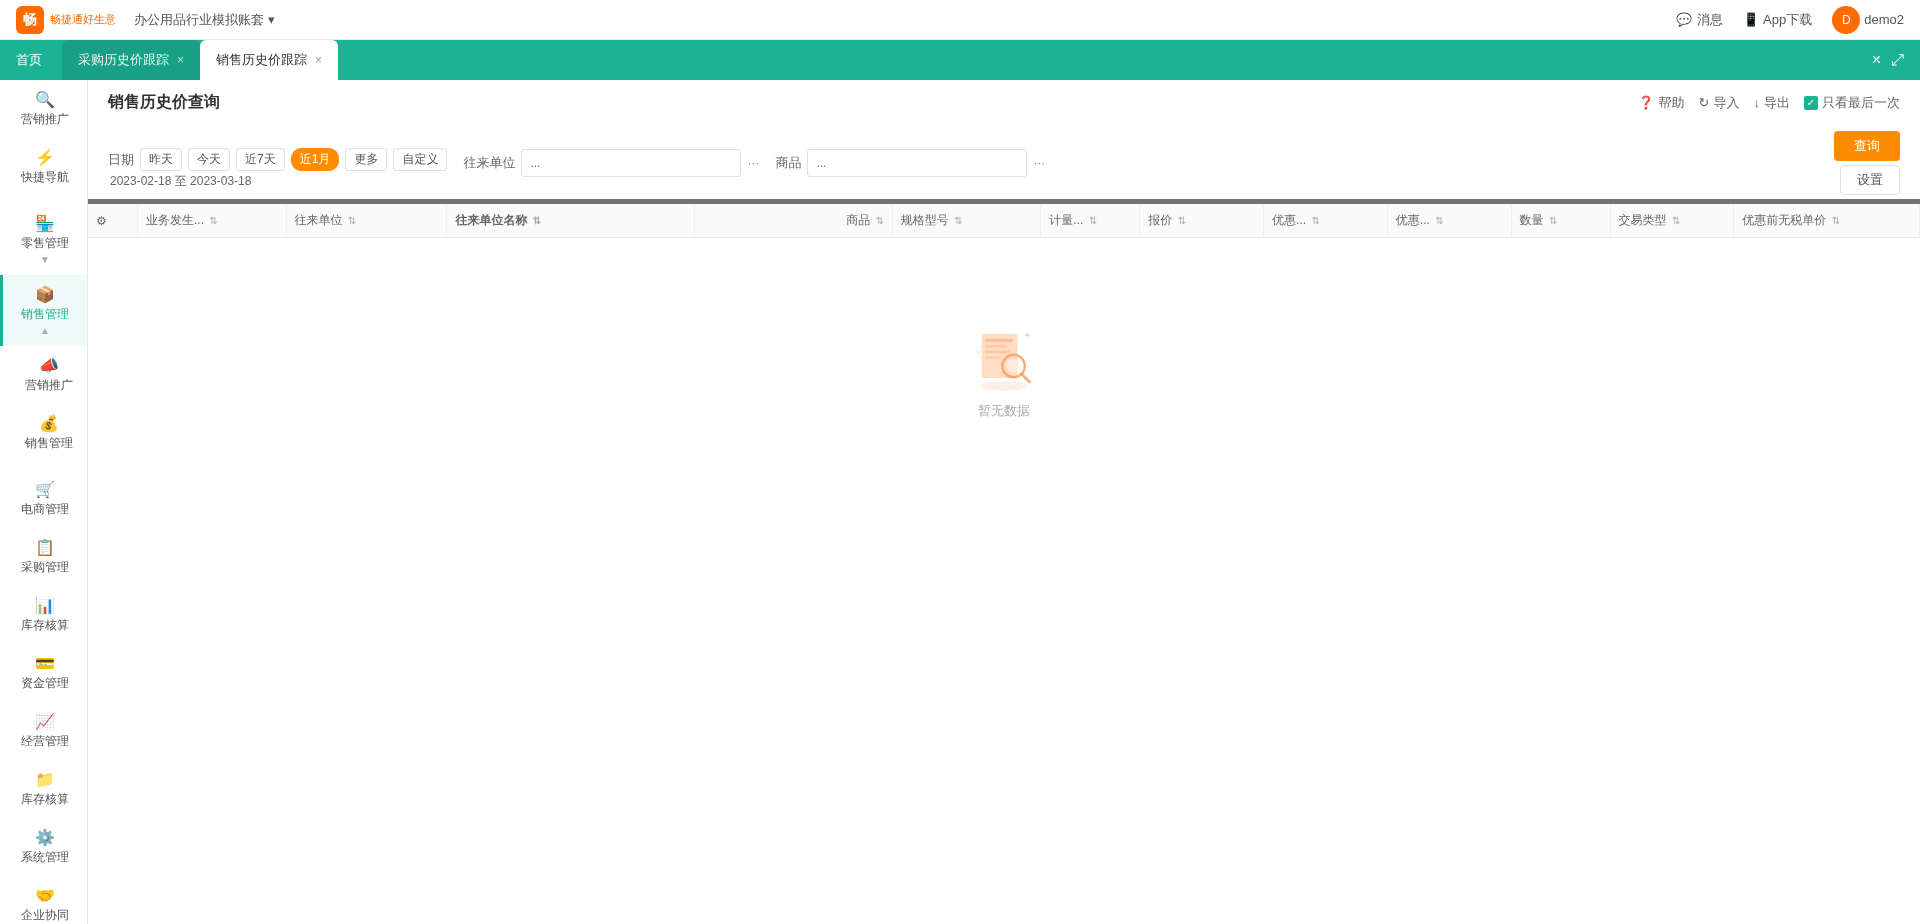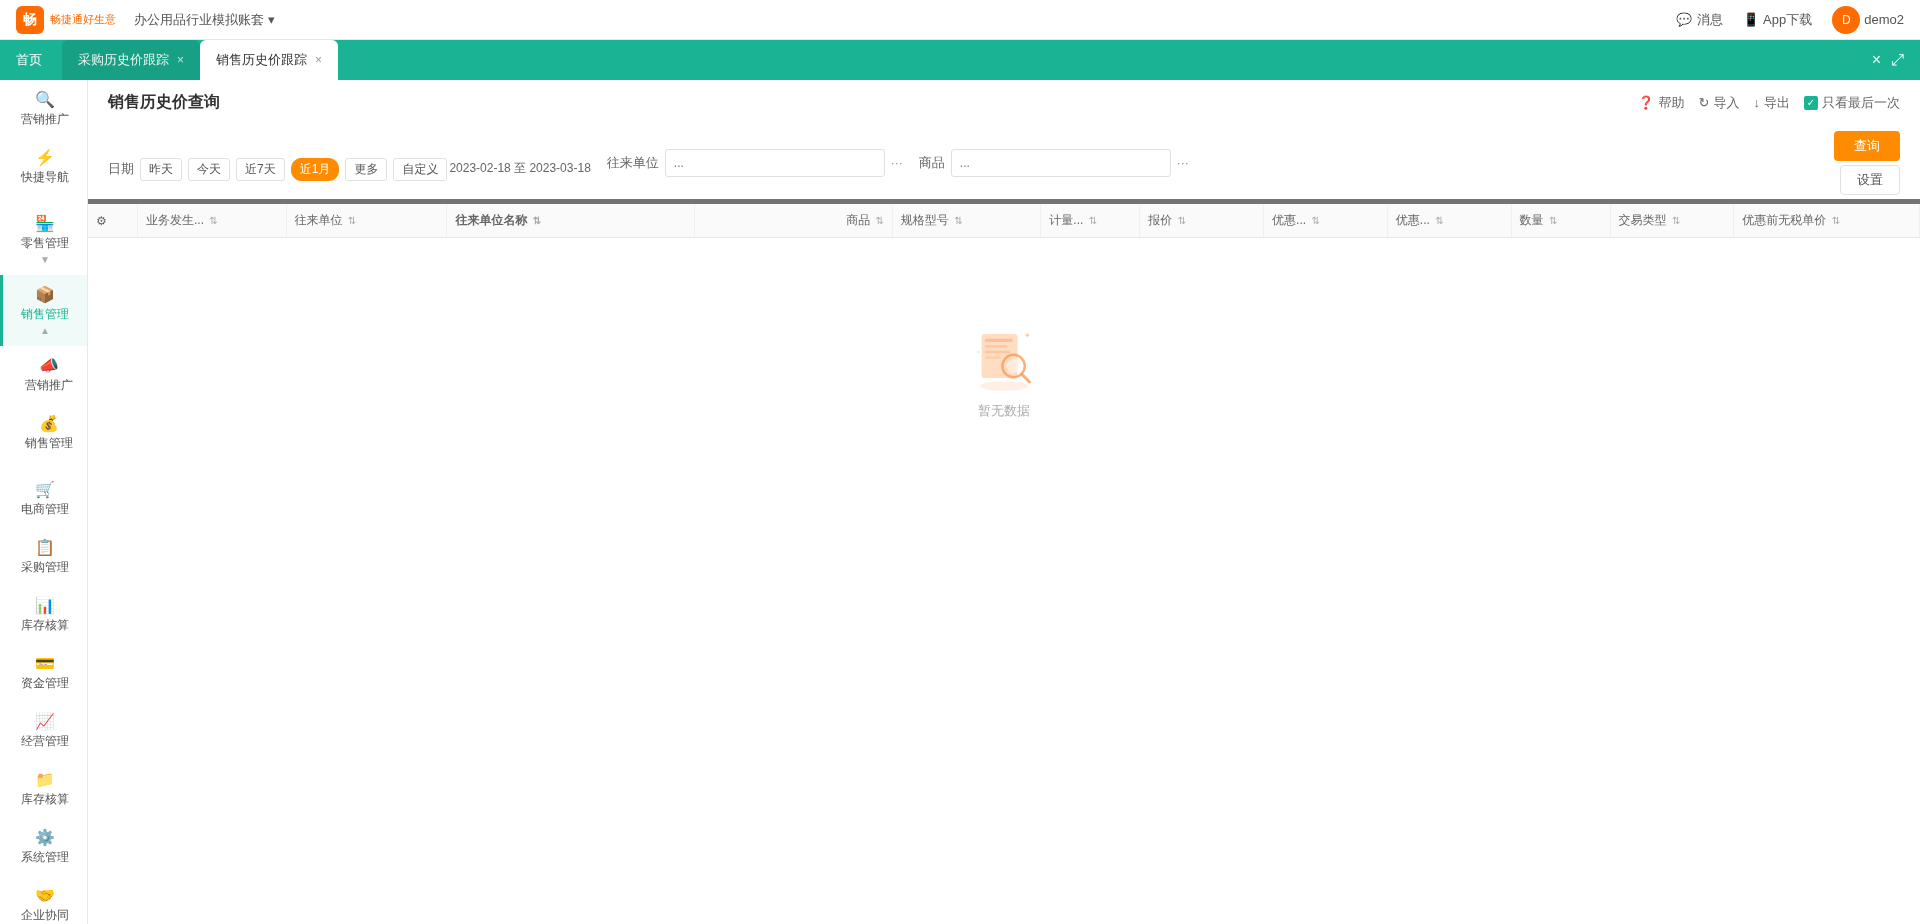--- a/index.html
+++ b/index.html
@@ -54,21 +54,21 @@
     .filter-bar { display: flex; align-items: center; gap: 16px; padding: 8px 0 4px; flex-wrap: wrap; }
     .filter-label { color: #666; font-size: 13px; }
     .filter-btn { padding: 2px 8px; border-radius: 3px; border: 1px solid #e0e0e0; background: white; color: #555; font-size: 12px; cursor: pointer; }
     .filter-btn.active { background: #ff8c00; color: white; border-color: #ff8c00; border-radius: 10px; }
     .filter-date { color: #666; font-size: 12px; margin-top: 2px; margin-left: 2px; }
     .filter-input-group { display: flex; align-items: center; gap: 6px; }
     .filter-input { border: 1px solid #e0e0e0; border-radius: 3px; padding: 4px 8px; font-size: 12px; color: #333; width: 220px; height: 28px; }
     .filter-more { color: #888; font-size: 12px; }
     .query-btn { background: #ff8c00; color: white; border: none; border-radius: 4px; padding: 6px 20px; font-size: 13px; cursor: pointer; }
     .settings-btn { background: white; color: #555; border: 1px solid #e0e0e0; border-radius: 4px; padding: 5px 16px; font-size: 13px; cursor: pointer; }
-    .filter-col { display: flex; flex-direction: row; margin-top: 12px; }
+    .filter-col { display: flex; flex-direction: column; margin-top: 12px; }
     .filter-right { margin-left: auto; display: flex; flex-direction: column; gap: 4px; align-items: flex-end; }
 
     
     .table-area { flex: 1; background: white; overflow: auto; }
     .data-table { width: 100%; border-collapse: collapse; table-layout: fixed; }
     .data-table th { background: #fafafa; border-bottom: 1px solid #e8e8e8; border-right: 1px solid #f0f0f0; padding: 8px 8px; font-size: 12px; color: #666; font-weight: normal; text-align: left; white-space: nowrap; overflow: hidden; text-overflow: ellipsis; position: sticky; top: 0; z-index: 2; }
     .th-settings { width: 40px; }
     .sort-icon { color: #aaa; font-size: 10px; margin-left: 2px; }
 
     

